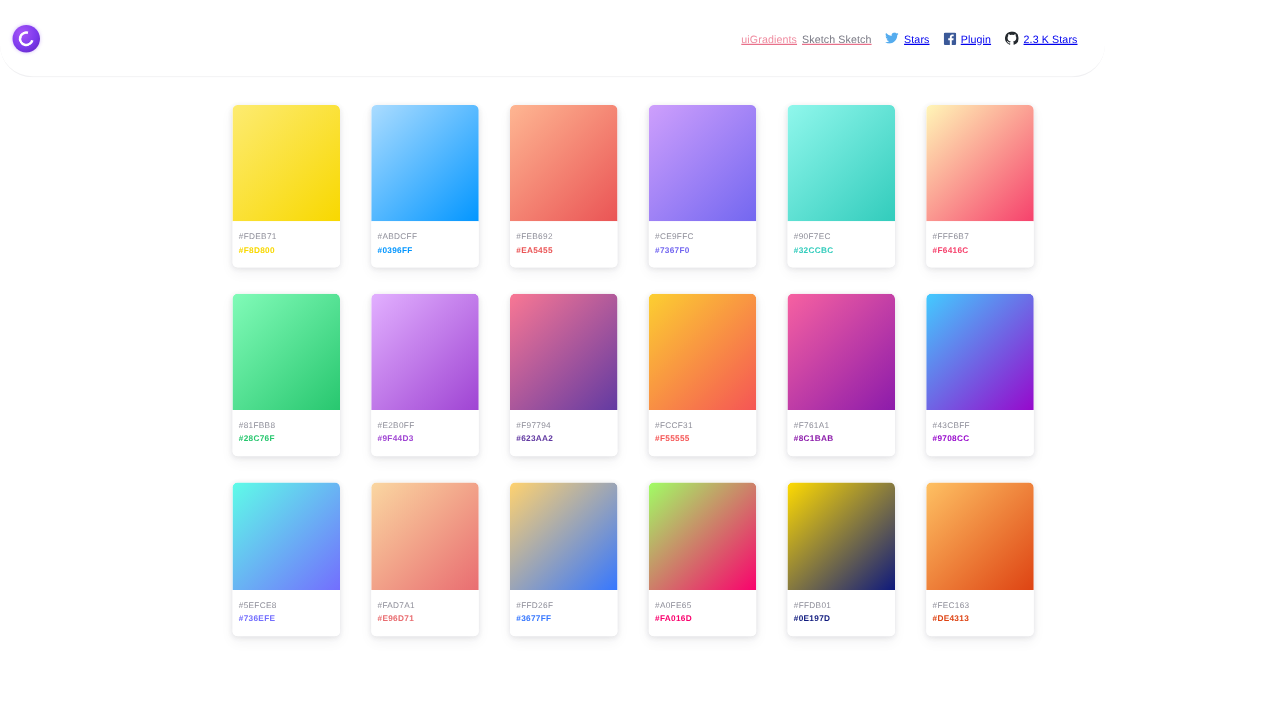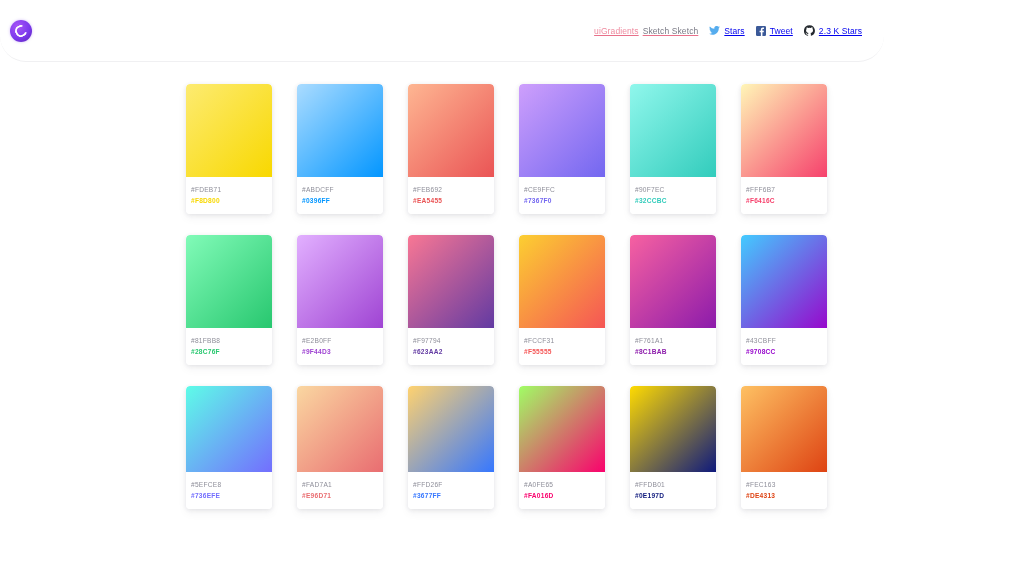--- a/index.html
+++ b/index.html
@@ -136,21 +136,21 @@
         <span>Stars</span>
       </a>
 
       <a class="hlink" href="#">
         <span class="ico">
           <svg width="10" height="10" viewBox="0 0 24 24">
               <rect width="24" height="24" rx="3" fill="#3B5998"></rect>
               <path fill="#fff" d="M15.4 24v-9.3h3.1l.5-3.6h-3.6V8.8c0-1 .3-1.8 1.8-1.8h1.9V3.8A26 26 0 0016.4 3.6c-2.8 0-4.7 1.7-4.7 4.8v2.7H8.6v3.6h3.1V24z"></path>
             </svg>
         </span>
-        <span>Tweet</span>
+        <span>Plugin</span>
       </a>
 
       <a class="hlink" href="#">
         <span class="ico">
           <svg width="11" height="11" viewBox="0 0 24 24">
               <path fill="#24292E" d="M12 .3a12 12 0 00-3.8 23.4c.6.1.8-.3.8-.6v-2c-3.3.7-4-1.6-4-1.6-.6-1.4-1.4-1.8-1.4-1.8-1.1-.7.1-.7.1-.7 1.2.1 1.9 1.2 1.9 1.2 1.1 1.9 2.9 1.3 3.6 1 .1-.8.4-1.3.8-1.6-2.7-.3-5.5-1.3-5.5-5.9 0-1.3.5-2.4 1.2-3.2-.1-.3-.5-1.5.1-3.2 0 0 1-.3 3.3 1.2a11.5 11.5 0 016 0C17.4 4.9 18.4 5.2 18.4 5.2c.6 1.7.2 2.9.1 3.2.8.8 1.2 1.9 1.2 3.2 0 4.6-2.8 5.6-5.5 5.9.4.4.8 1.1.8 2.2v3.3c0 .3.2.7.8.6A12 12 0 0012 .3z"></path>
             </svg>
         </span>
         <span>2.3 K Stars</span>
       </a>

